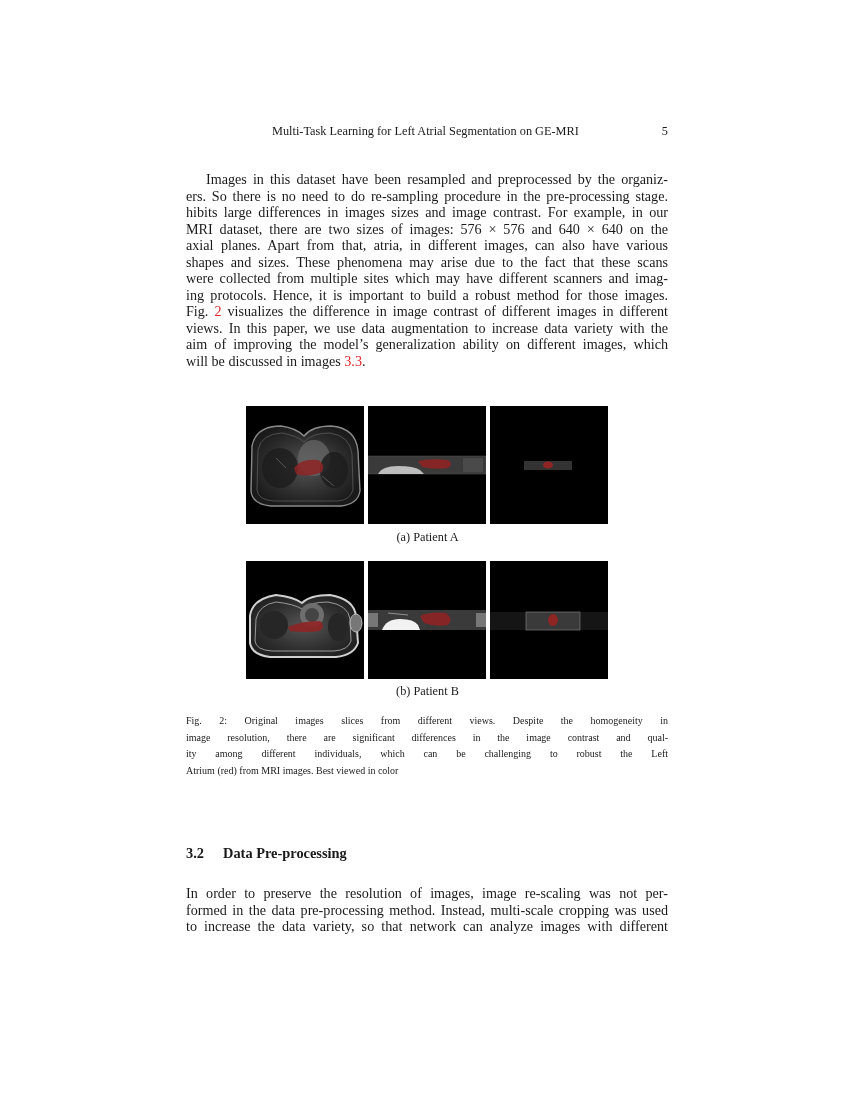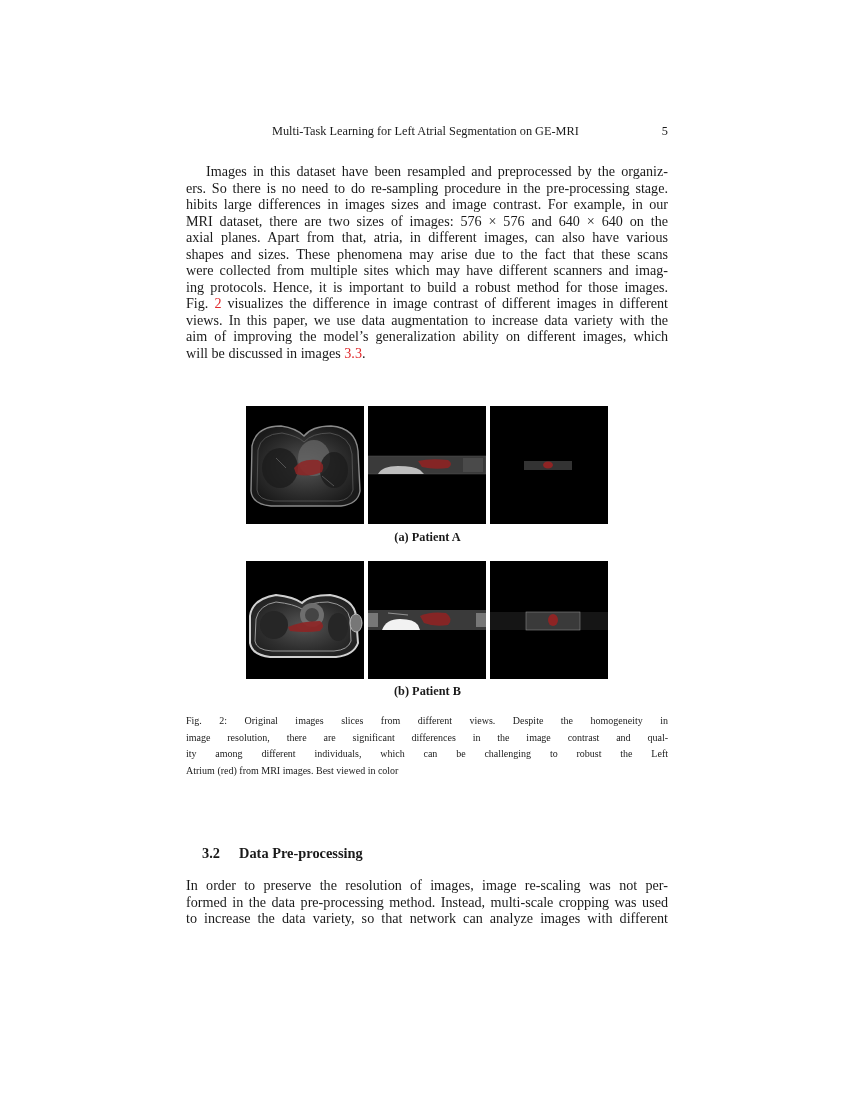--- a/index.html
+++ b/index.html
@@ -36,20 +36,21 @@
       top: 0;
     }
     .body-text {
       position: absolute;
       left: 186px;
       width: 482px;
       font-family: "Liberation Serif", serif;
       font-size: 14.15px;
       line-height: 16.55px;
       text-align: justify;
+      margin-top: 8px;
     }
     .para-1 {
       top: 163px;
     }
     .line {
       display: block;
       text-align: justify;
       text-align-last: justify;
       white-space: nowrap;
       height: 16.55px;
@@ -84,21 +85,20 @@
       width: 118px;
       height: 118px;
     }
     .subcaption {
       position: absolute;
       left: 246px;
       width: 363px;
       text-align: center;
       font-family: "Liberation Serif", serif;
       font-size: 12.3px;
-      font-weight: bold;
     }
     .subcap-a { top: 530px; }
     .subcap-b { top: 684px; }
     .fig-caption {
       position: absolute;
       left: 186px;
       top: 713px;
       width: 482px;
       font-family: "Liberation Serif", serif;
       font-size: 10px;
@@ -109,21 +109,20 @@
       left: 186px;
       top: 845px;
       font-family: "Liberation Serif", serif;
       font-weight: bold;
       font-size: 14.4px;
       white-space: nowrap;
     }
     .section-number {
       display: inline-block;
       width: 37px;
-      margin-left: 16px;
     }
     .para-2 {
       top: 877px;
     }
   </style>
 </head>
 <body>
 
 <div class="running-head">
   <span class="running-title">Multi-Task Learning for Left Atrial Segmentation on GE-MRI</span>

